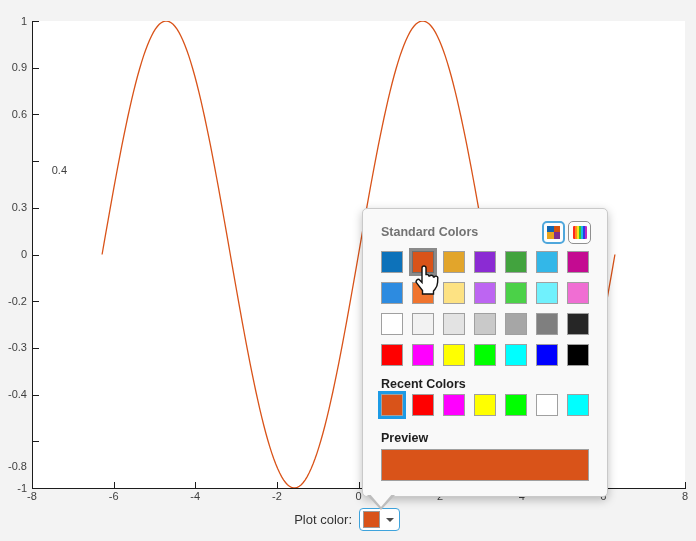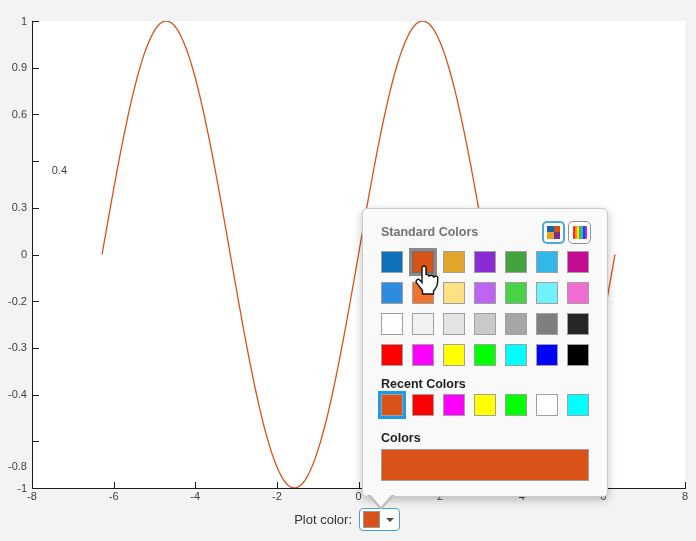--- a/index.html
+++ b/index.html
@@ -170,21 +170,21 @@
   <div class="grid-recent" id="recent-grid">
       <div class="sw sel-recent" title="#D95319" style="background: rgb(217, 83, 25);"></div>
       <div class="sw" title="#FF0000" style="background: rgb(255, 0, 0);"></div>
       <div class="sw" title="#FF00FF" style="background: rgb(255, 0, 255);"></div>
       <div class="sw" title="#FFFF00" style="background: rgb(255, 255, 0);"></div>
       <div class="sw" title="#00FF00" style="background: rgb(0, 255, 0);"></div>
       <div class="sw" title="#FFFFFF" style="background: rgb(255, 255, 255);"></div>
       <div class="sw" title="#00FFFF" style="background: rgb(0, 255, 255);"></div>
     </div>
 
-  <div class="lbl-abs" style="top:222px;">Colors</div>
+  <div class="lbl-abs" style="top:222px;">Preview</div>
   <div class="preview-rect" id="preview-rect" style="background: rgb(217, 83, 25);"></div>
 </div>
 <div class="callout-outer"></div>
 <div class="callout-inner"></div>
 
 <svg class="cursor-icon" width="26" height="30" viewBox="0 0 26 30">
   <path d="M10 1 C8.9 1 8 1.9 8 3 L8 17.5 L5.9 15.2 C5.1 14.3 3.8 14.2 2.9 14.9 C2 15.7 1.9 17 2.6 17.9 L8.5 25.5 L8.5 29 L19.5 29 L19.5 26 L21 24.2 C22.6 22.3 23.5 19.9 23.6 17.4 L23.8 13.1 C23.8 12 23 11.1 21.9 11.1 C21.2 11.1 20.6 11.4 20.2 12 L19.5 12 C19.3 11 18.4 10.2 17.3 10.2 C16.6 10.2 16 10.5 15.6 11 L14.9 11 C14.6 10.1 13.8 9.4 12.8 9.4 L12 9.5 L12 3 C12 1.9 11.1 1 10 1 Z" fill="#FFFFFF" stroke="#111111" stroke-width="1.4"></path>
 </svg>
 
 <div class="plotcolor-label">Plot color:</div>

